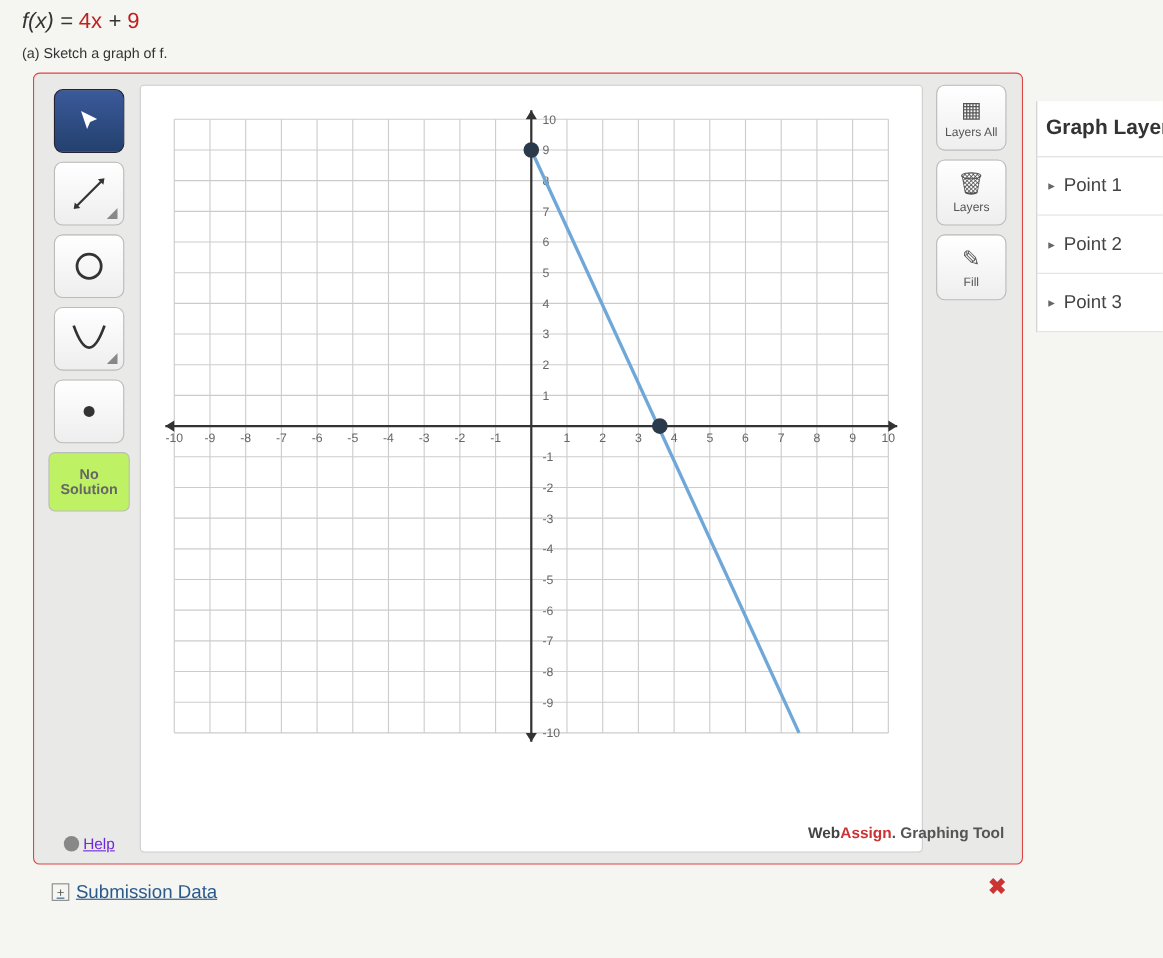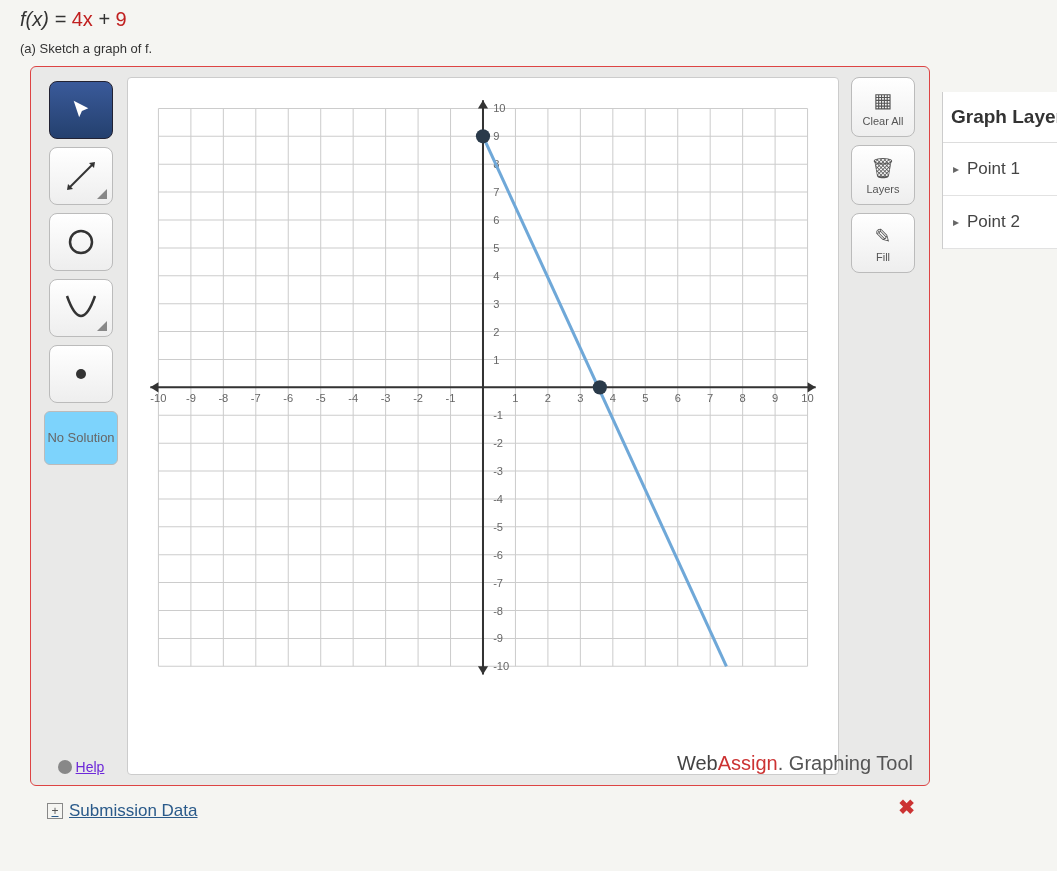--- a/index.html
+++ b/index.html
@@ -56,24 +56,24 @@
     cursor: pointer;
   }
   .tool-btn.selected {
     background: linear-gradient(#3a5a9a,#24406e);
     color:#fff;
     border-color:#223;
   }
   .no-sol {
     width:74px;height:54px;
     border:1px solid #bbb;border-radius:6px;
-    background:#7dd3fc;
+    background:#bef264;
     font-size:13px;text-align:center;
     display:flex;align-items:center;justify-content:center;
-    color:#666;line-height:1.1;
+    color:#666;line-height:1.1;font-weight:bold;
   }
   .help-link {
     margin-top: auto;
     font-size: 14px;
     color: #6d28d9;
     text-decoration: underline;
     cursor:pointer;
     display:flex;align-items:center;gap:4px;
   }
   .help-link::before{
@@ -98,22 +98,22 @@
   }
   .action-btn {
     width:64px;height:60px;border:1px solid #bbb;border-radius:8px;
     background:linear-gradient(#fff,#eee);
     display:flex;flex-direction:column;align-items:center;justify-content:center;
     font-size:11px;color:#555;gap:3px;cursor:pointer;
   }
   .action-btn .ico{font-size:20px;}
   .brand {
     position:absolute;
-    bottom:10px;right:16px;
-    font-size:20px;font-weight:normal;color:#555;
+    bottom:20px;right:16px;
+    font-size:14px;font-weight:bold;color:#555;
   }
   .brand .wa1{color:#444;}
   .brand .wa2{color:#c33;}
   .submission {
     position:absolute;
     left:16px;
     bottom:-36px;
     font-size:17px;
     color:#2a5a8a;
     text-decoration:underline;
@@ -298,21 +298,21 @@
         <text x="360" y="34" text-anchor="start" class="tick-label">10</text>
         <line x1="350" y1="57.5" x2="590" y2="580" stroke="#6fa8d8" stroke-width="3"></line>
         <circle cx="350" cy="57.5" r="7" fill="#2a3a4a"></circle>
         <circle cx="465.19999999999993" cy="305" r="7" fill="#2a3a4a"></circle>
       </svg>
   </div>
 
   <div class="action-col">
     <div class="action-btn">
       <span class="ico">▦</span>
-      <span>Clear All</span>
+      <span>Layers All</span>
     </div>
     <div class="action-btn">
       <span class="ico">🗑</span>
       <span>Layers</span>
     </div>
     <div class="action-btn">
       <span class="ico">✎</span>
       <span>Fill</span>
     </div>
   </div>
@@ -326,14 +326,15 @@
     <span>Submission Data</span>
   </div>
   <div class="close-x">✖</div>
 </div>
 
 <div class="layers-panel">
   <div class="layers-header">Graph Layers</div>
   <div id="layers-list">
       <div class="layer-item">Point 1</div>
       <div class="layer-item">Point 2</div>
+      <div class="layer-item">Point 3</div>
     </div>
 </div>
 
 </body></html>

